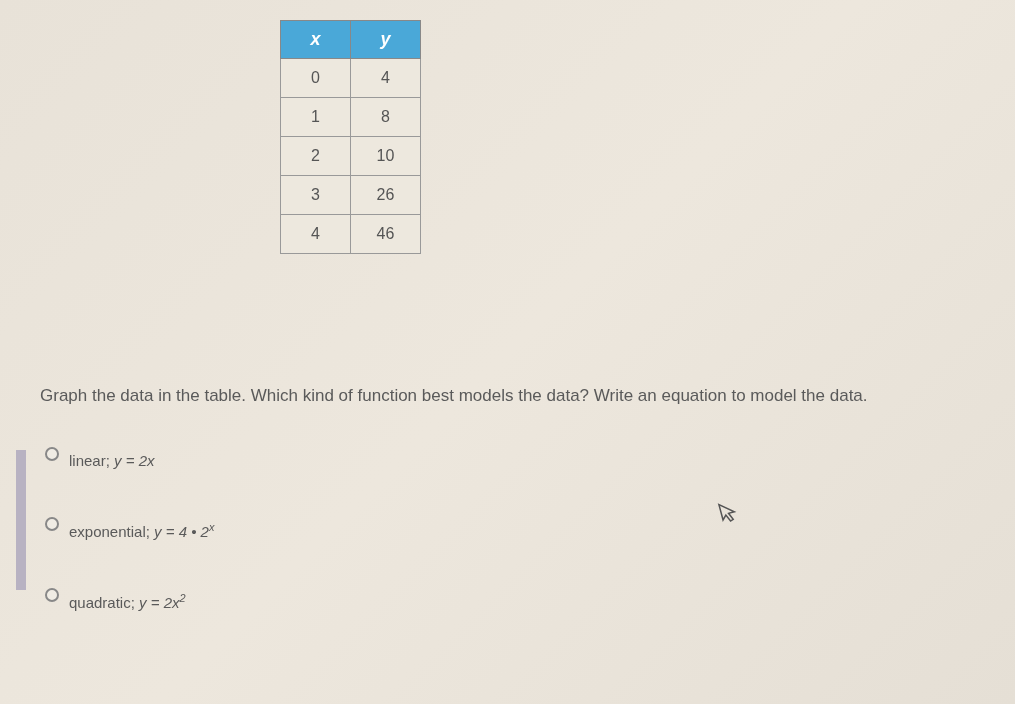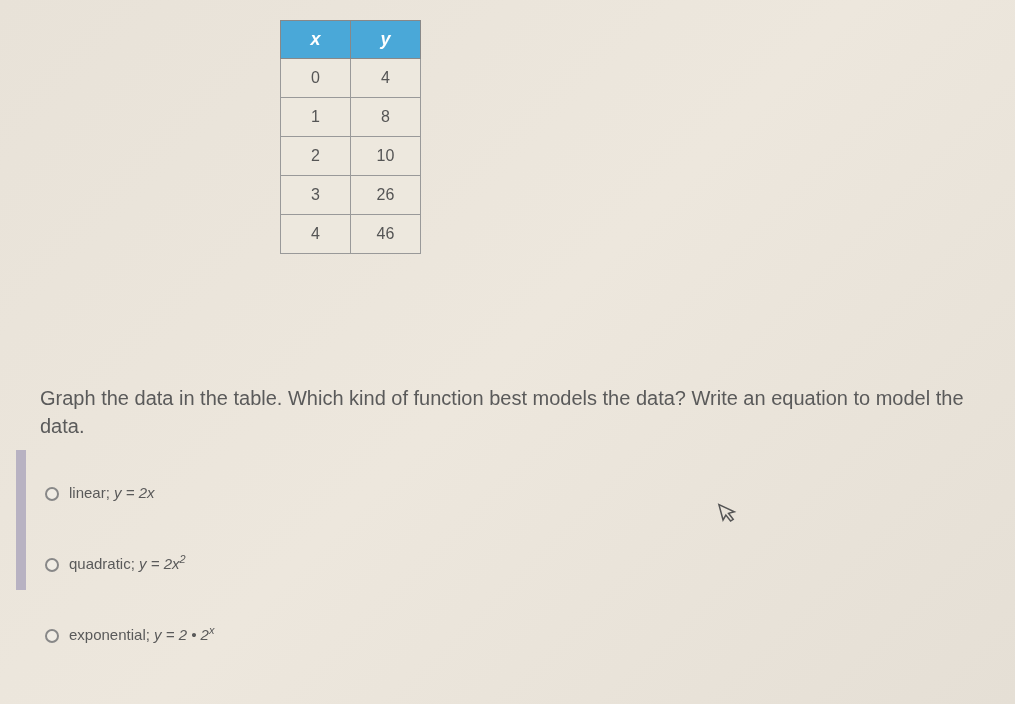--- a/index.html
+++ b/index.html
@@ -41,30 +41,30 @@
       text-align: center;
       border: 1px solid #999;
       background: #ede8de;
       color: #555;
       font-size: 16px;
     }
     .question-text {
       margin-top: 130px;
       margin-left: 10px;
       color: #5a5a5a;
-      font-size: 20px;
+      font-size: 17px;
       line-height: 1.4;
     }
     .options-container {
       margin-top: 30px;
       margin-left: 15px;
     }
     .option-row {
       display: flex;
-      align-items: flex-end;
+      align-items: center;
       margin-bottom: 38px;
       position: relative;
     }
     .radio-circle {
       width: 14px;
       height: 14px;
       border: 2px solid #888;
       border-radius: 50%;
       background: #f0ece4;
       margin-right: 20px;
@@ -142,34 +142,34 @@
 
   <div class="options-container">
 
     <div class="option-row">
       <div class="radio-circle"></div>
       <div class="option-label">
         <span class="not-italic">linear; </span><span>y = 2x</span>
       </div>
     </div>
 
+    <div class="option-row">
+      <div class="radio-circle"></div>
+      <div class="option-label">
+        <span class="not-italic">exponential; </span><span>y = 4 • 2</span><sup>x</sup>
+      </div>
+    </div>
 
     <div class="option-row">
       <div class="radio-circle"></div>
       <div class="option-label">
         <span class="not-italic">quadratic; </span><span>y = 2x</span><sup>2</sup>
       </div>
     </div>
 
-    <div class="option-row">
-      <div class="radio-circle"></div>
-      <div class="option-label">
-        <span class="not-italic">exponential; </span><span>y = 2 • 2</span><sup>x</sup>
-      </div>
-    </div>
 
   </div>
 </div>
 
 <div class="selection-bar"></div>
 
 <div class="cursor-icon">
   <svg width="20" height="24" viewBox="0 0 20 24">
     <path d="M 2 2 L 2 18 L 6 14 L 9 21 L 12 20 L 9 13 L 15 13 Z" fill="none" stroke="#555" stroke-width="1.5"></path>
   </svg>

